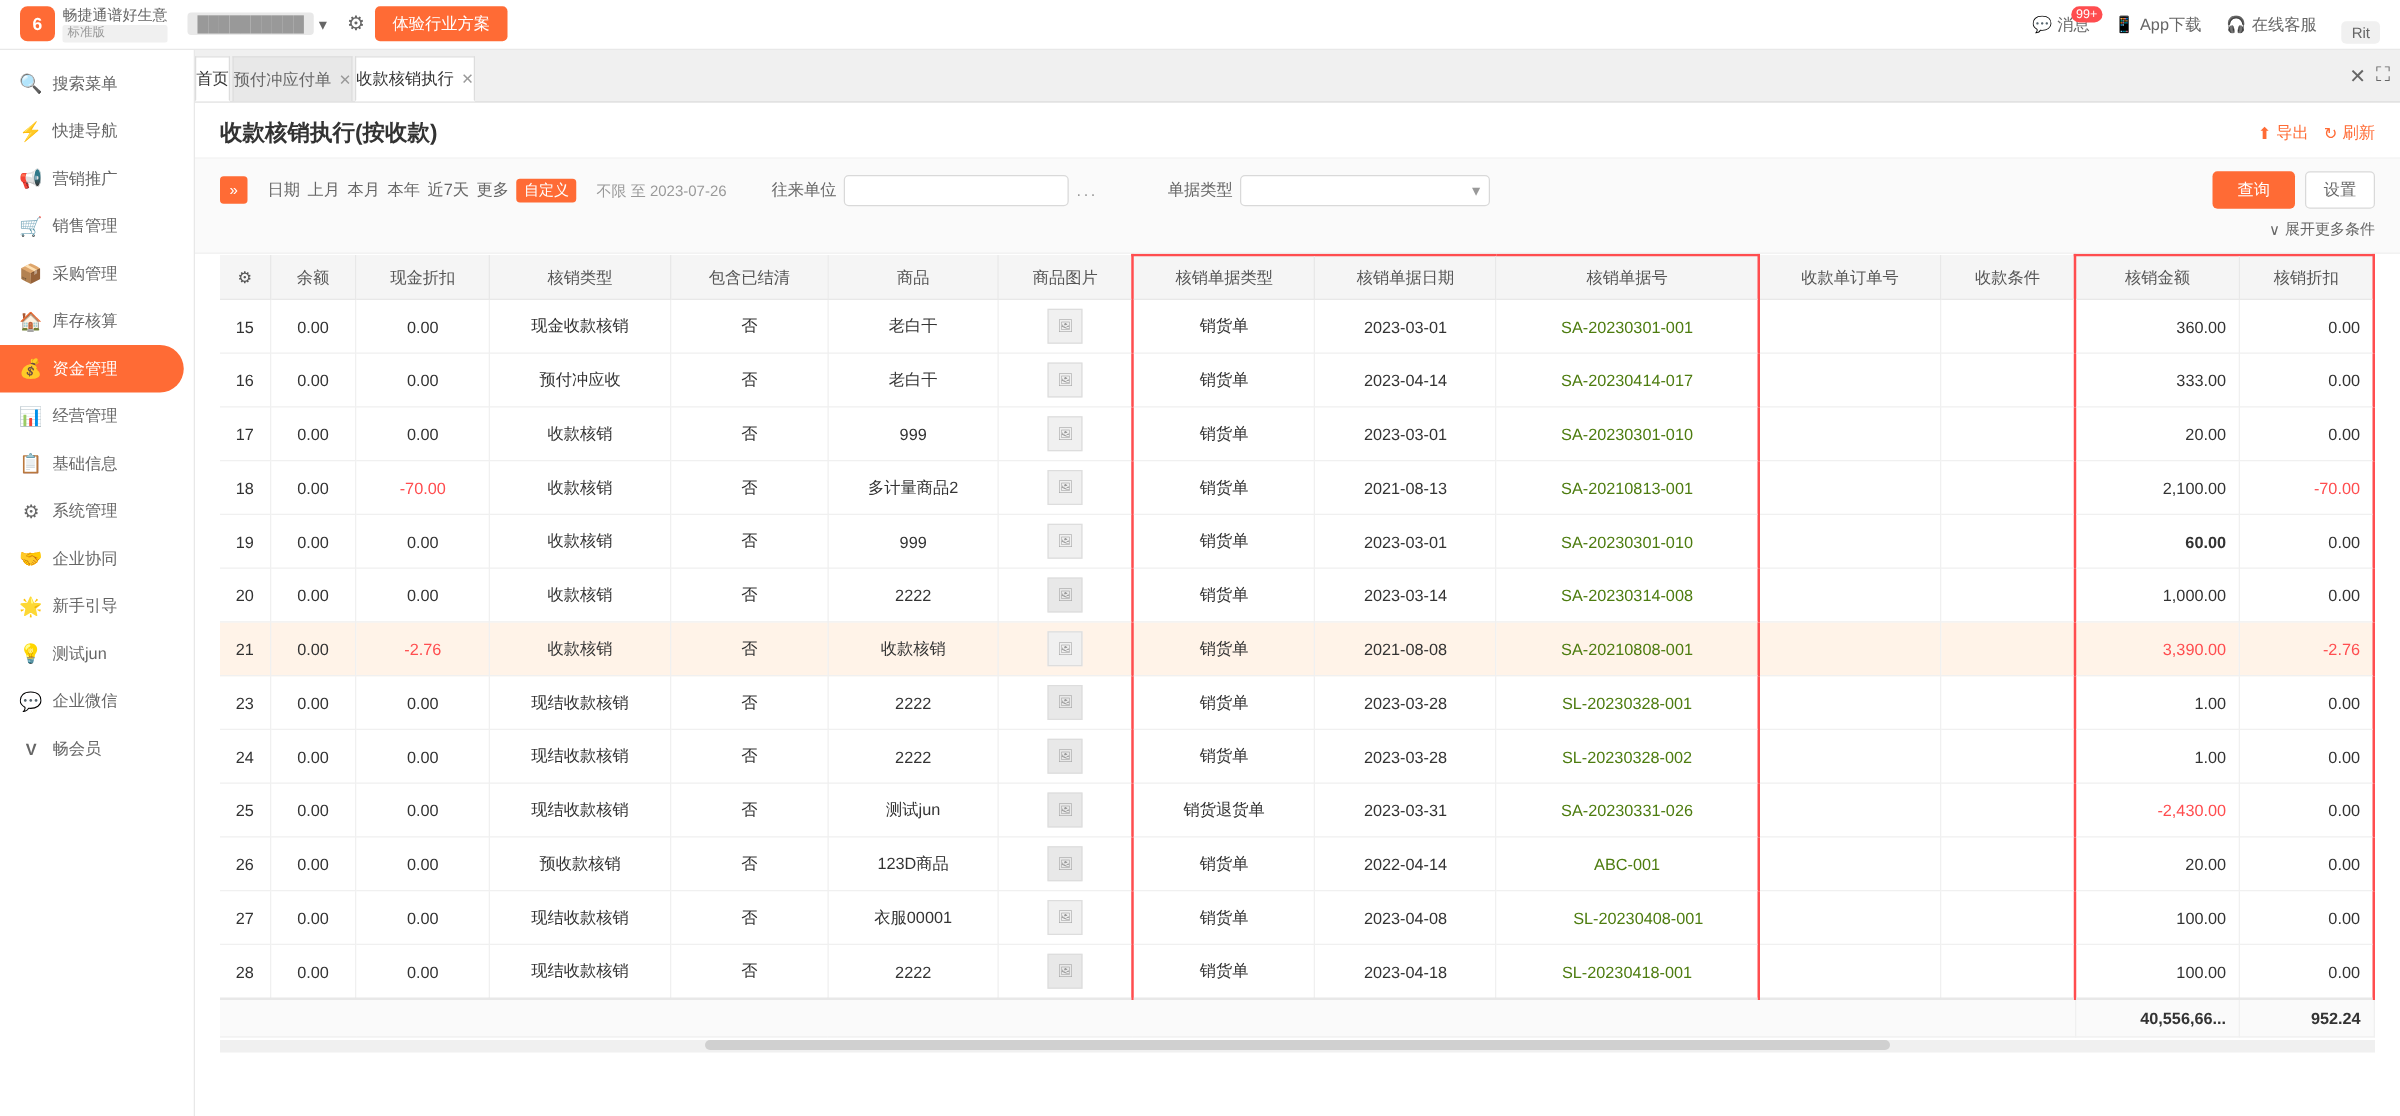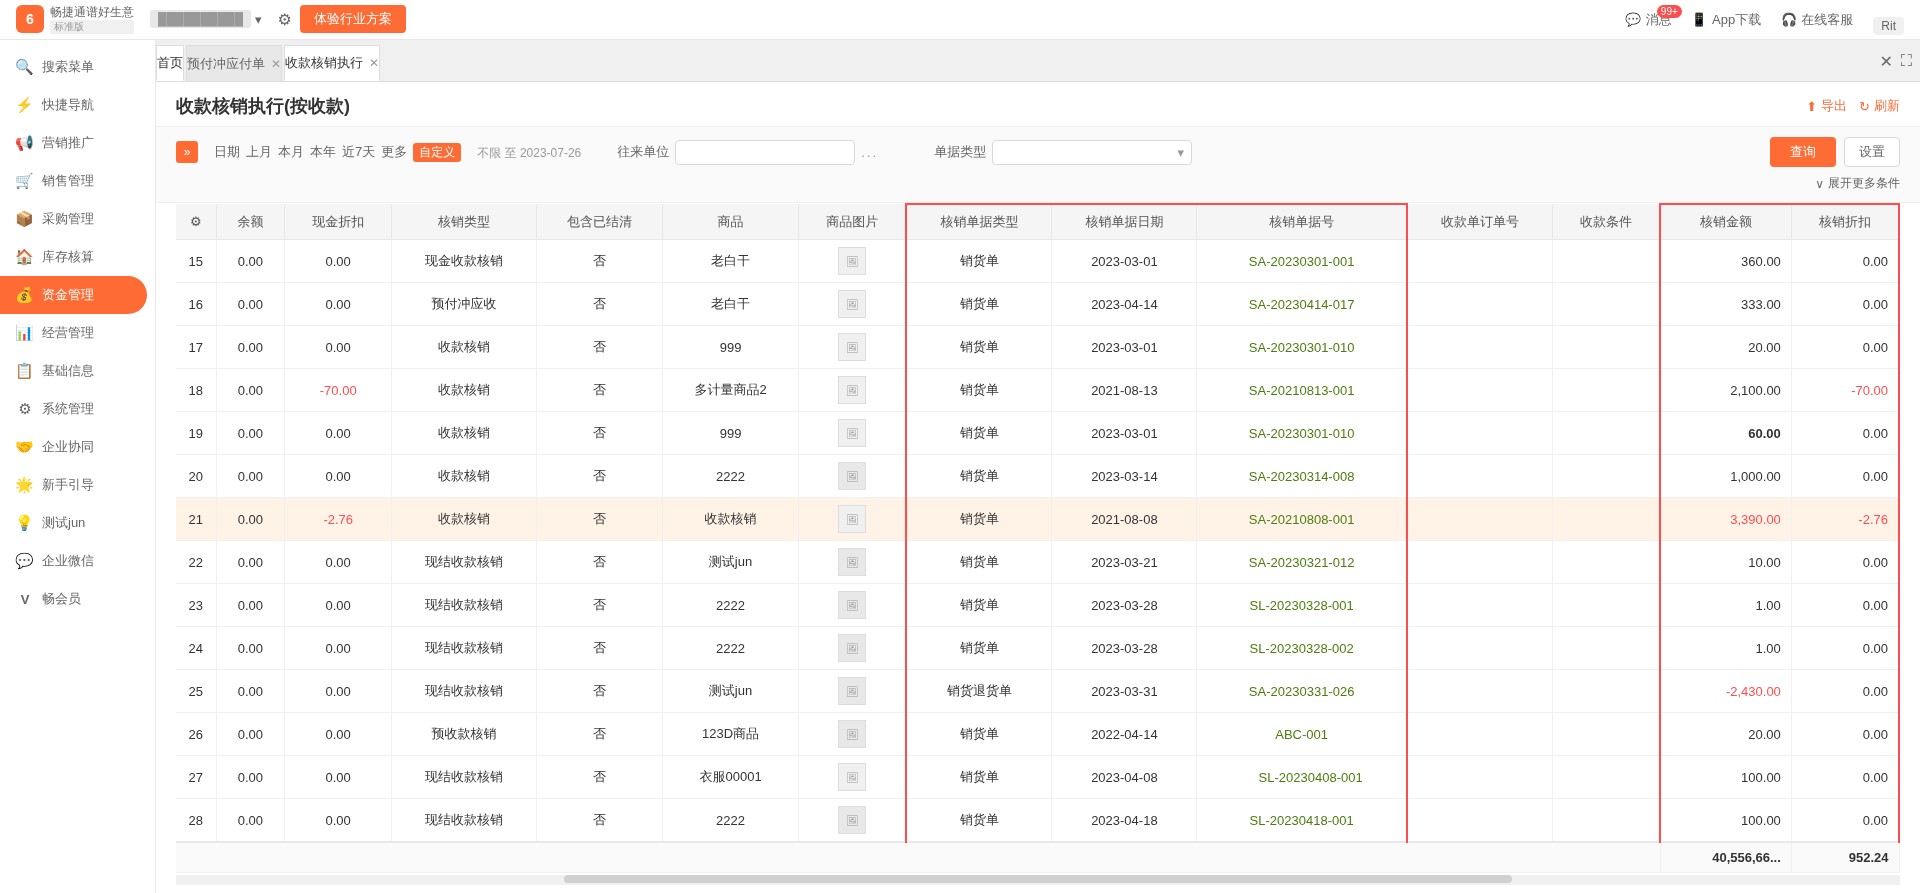--- a/index.html
+++ b/index.html
@@ -476,36 +476,20 @@
     <td><div class="img-placeholder">🖼</div></td>
     <td style="border-left: 2px solid #ff4d4f;">销货单</td>
     <td>2021-08-08</td>
     <td style="border-right: 2px solid #ff4d4f;"><a class="link-text">SA-20210808-001</a></td>
     <td></td>
     <td></td>
     <td class="red-text" style="text-align:right; border-left: 2px solid #ff4d4f;">3,390.00</td>
     <td class="red-text" style="text-align:right; border-right: 2px solid #ff4d4f;">-2.76</td>
   </tr>
               <tr>
-    <td>22</td>
-    <td>0.00</td>
-    <td class="">0.00</td>
-    <td>现结收款核销</td>
-    <td>否</td>
-    <td>测试jun</td>
-    <td><div class="img-placeholder has-img">🖼</div></td>
-    <td style="border-left: 2px solid #ff4d4f;">销货单</td>
-    <td>2023-03-21</td>
-    <td style="border-right: 2px solid #ff4d4f;"><a class="link-text">SA-20230321-012</a></td>
-    <td></td>
-    <td></td>
-    <td class="" style="text-align:right; border-left: 2px solid #ff4d4f;">10.00</td>
-    <td class="" style="text-align:right; border-right: 2px solid #ff4d4f;">0.00</td>
-  </tr>
-              <tr>
     <td>23</td>
     <td>0.00</td>
     <td class="">0.00</td>
     <td>现结收款核销</td>
     <td>否</td>
     <td>2222</td>
     <td><div class="img-placeholder has-img">🖼</div></td>
     <td style="border-left: 2px solid #ff4d4f;">销货单</td>
     <td>2023-03-28</td>
     <td style="border-right: 2px solid #ff4d4f;"><a class="link-text">SL-20230328-001</a></td>

